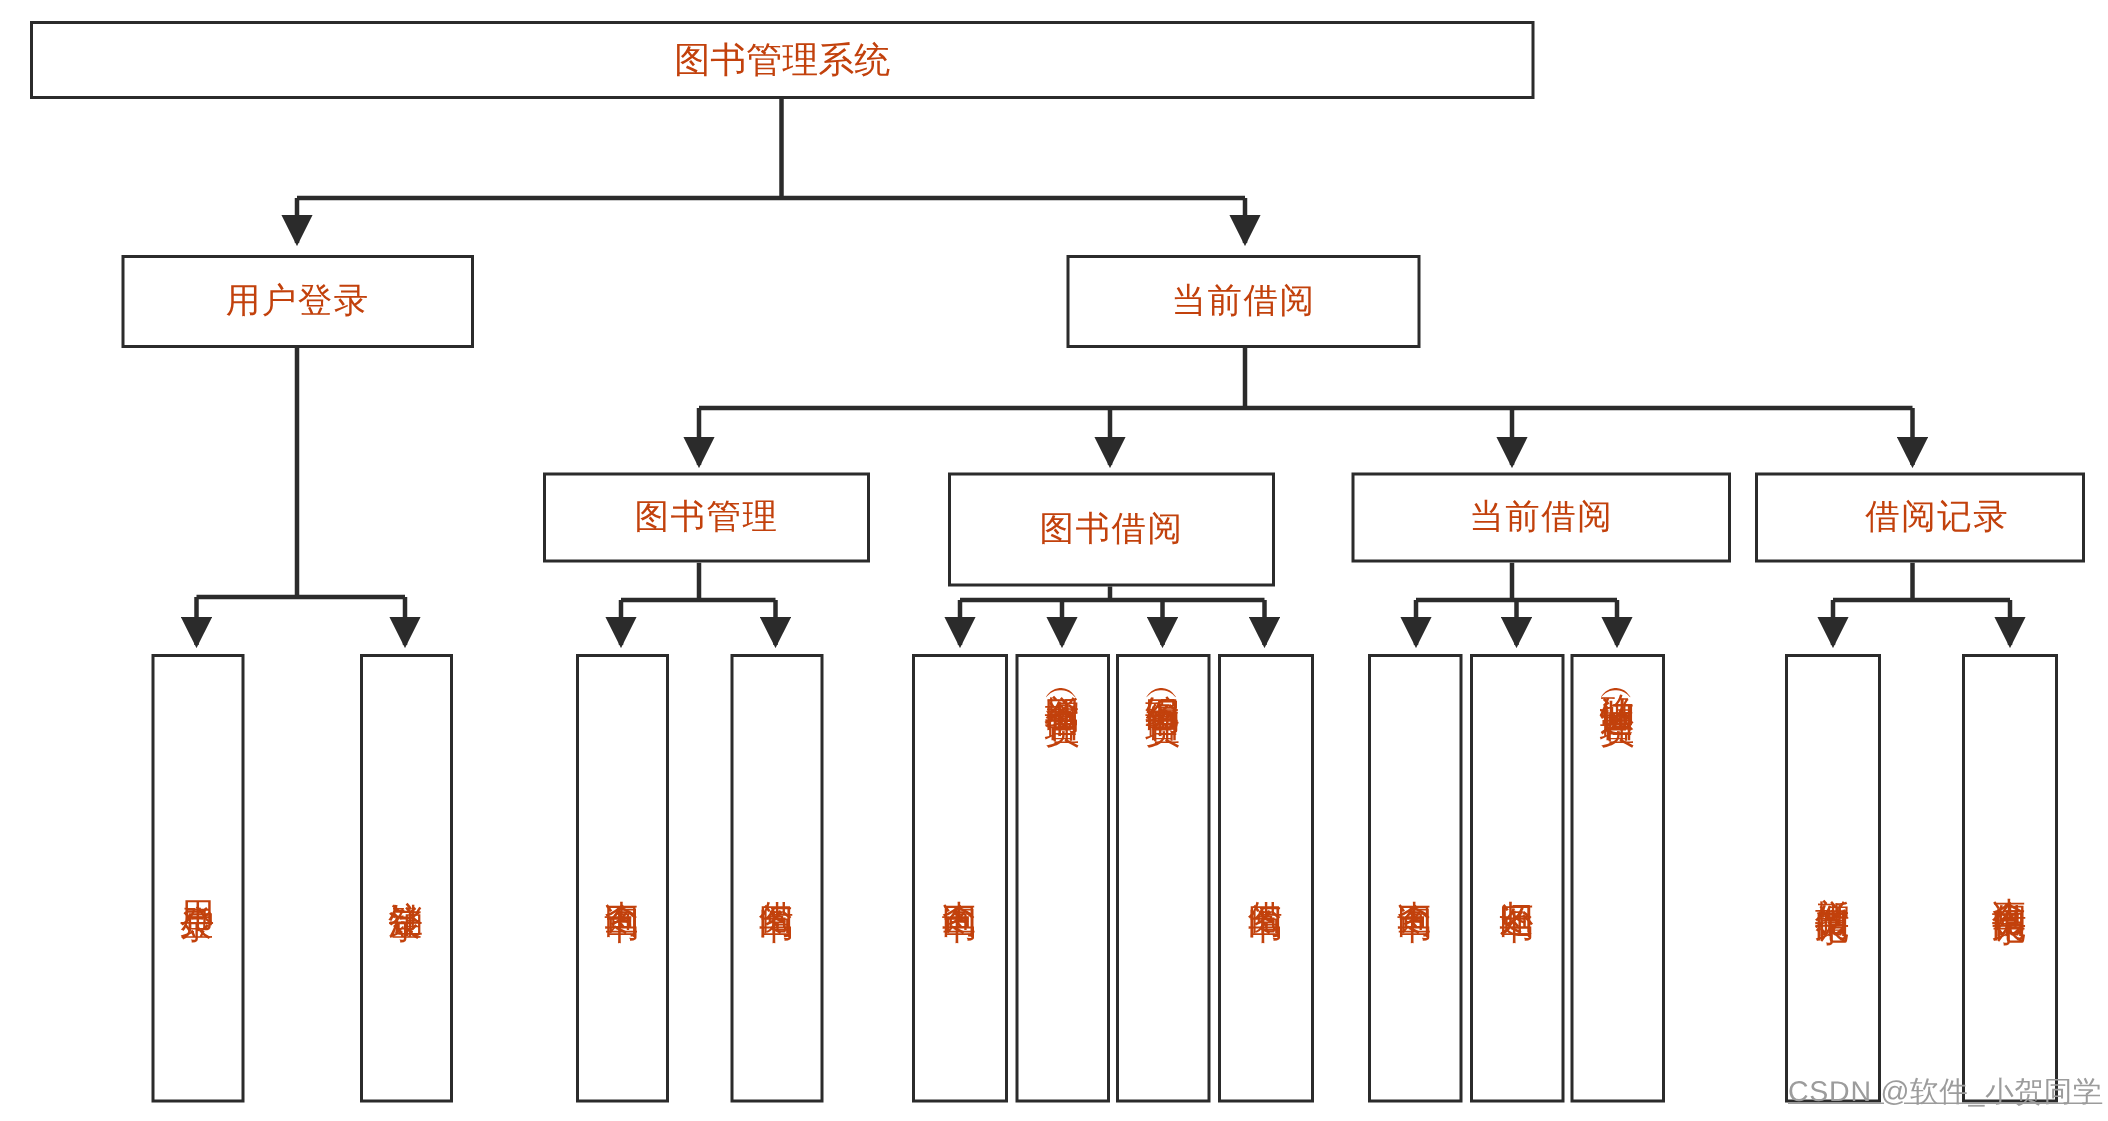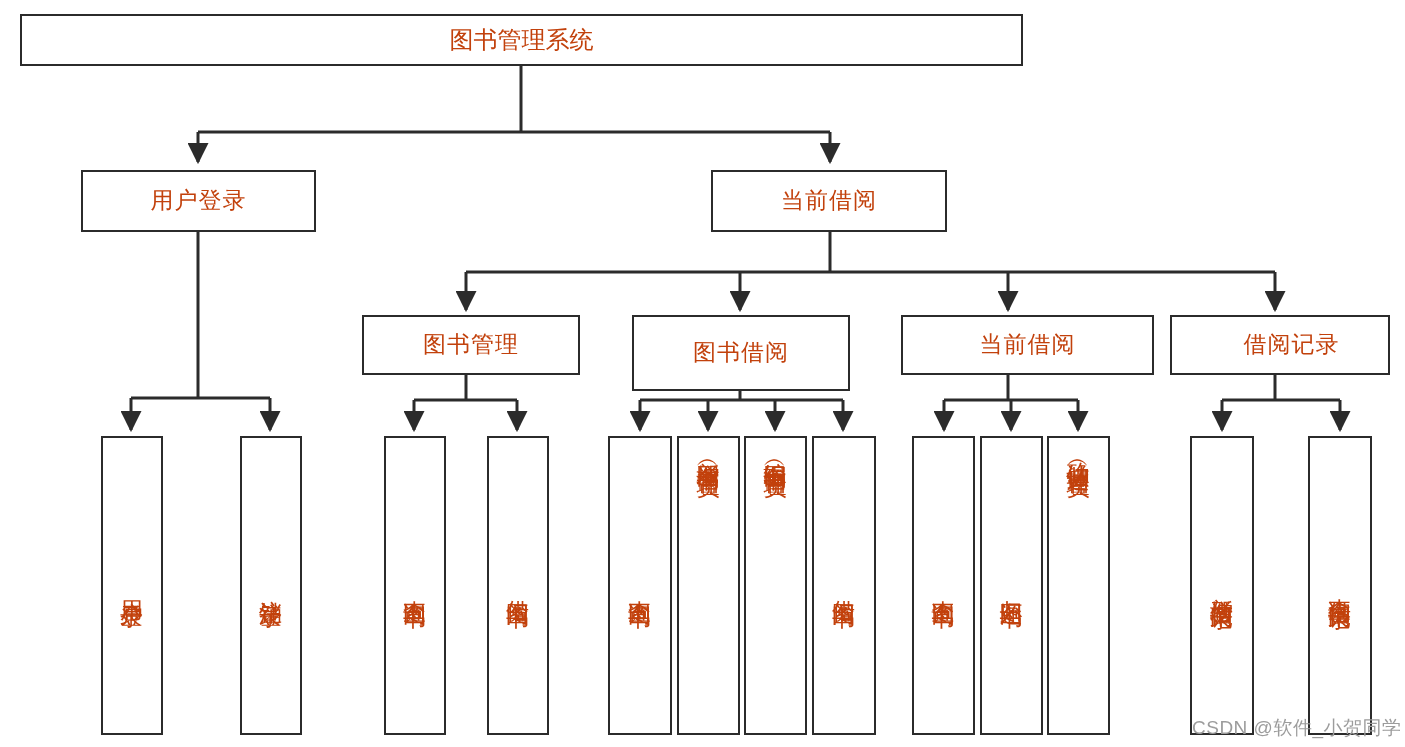--- a/index.html
+++ b/index.html
@@ -183,15 +183,15 @@
     <span class="vlabel">确认归还（管理员）</span>
   </div>
 
   <div class="node leaf" style="left:1190px; top:436px; width:64px; height:299px;">
     <span class="vlabel">新增借阅记录</span>
   </div>
   <div class="node leaf" style="left:1308px; top:436px; width:64px; height:299px;">
     <span class="vlabel">查询借阅记录</span>
   </div>
 
-  <div class="watermark" style="left:1192px; top:715px;">CSDN @软件_小贺同学</div>
+  <div class="watermark" style="left:1192px; top:715px;text-decoration:underline;">CSDN @软件_小贺同学</div>
 
 </div>
 
 </body></html>

